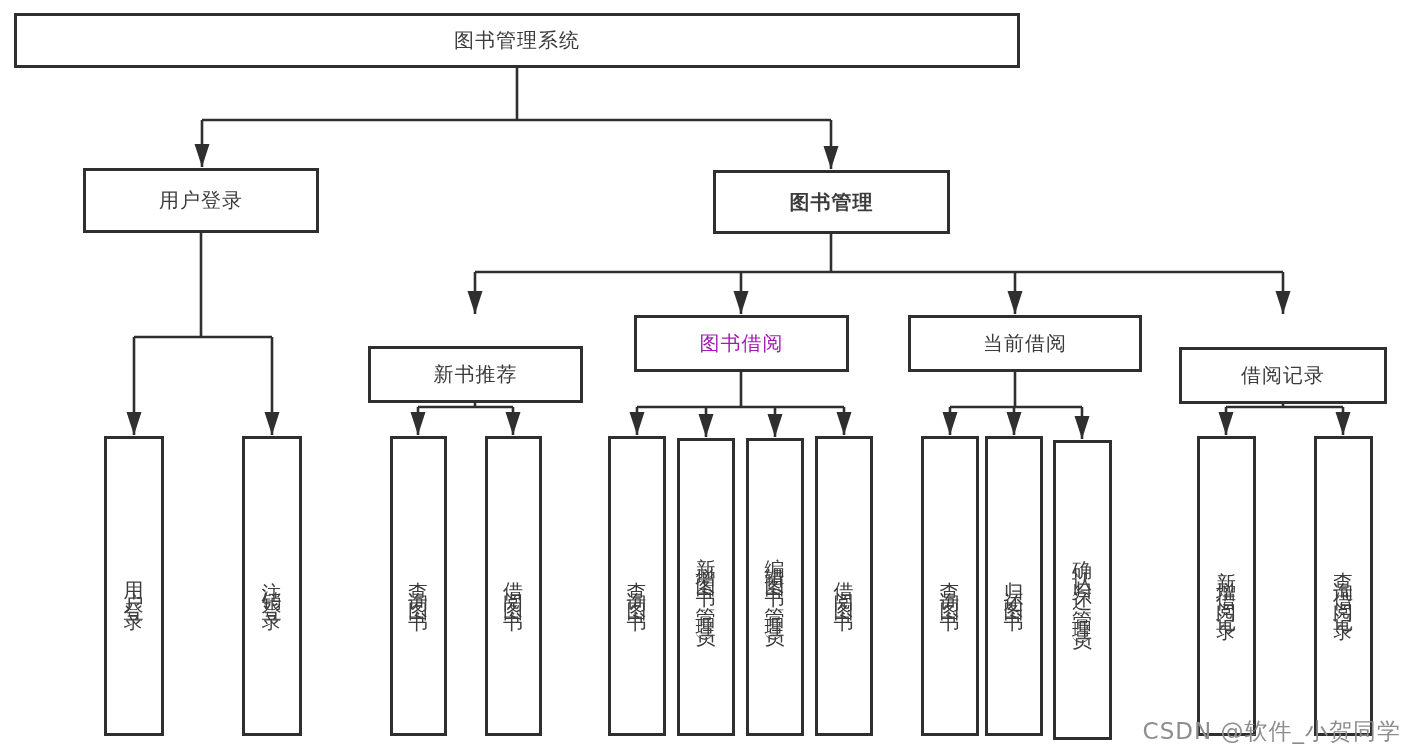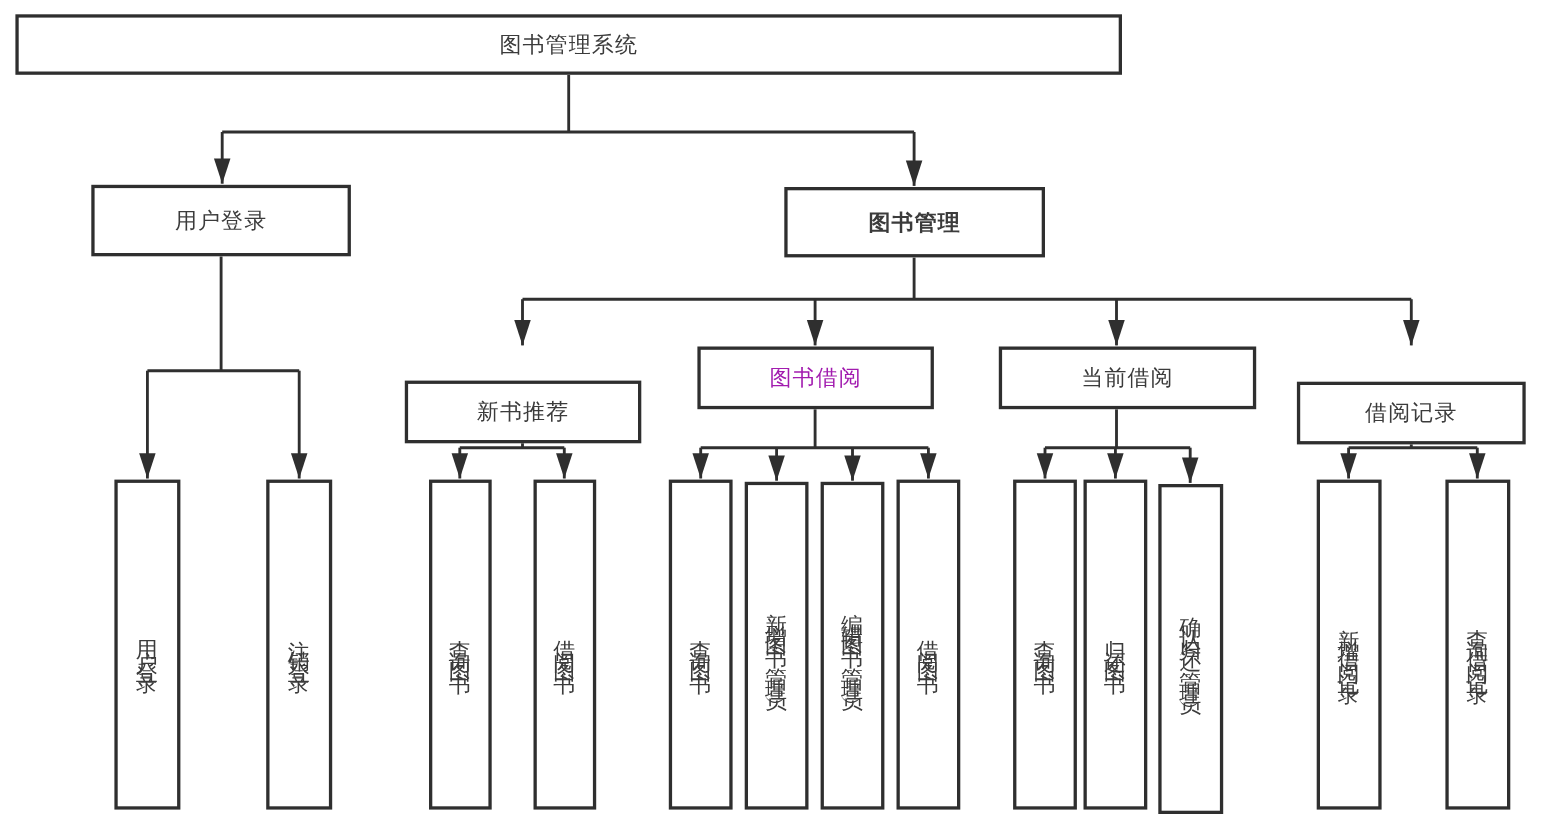--- a/index.html
+++ b/index.html
@@ -127,13 +127,14 @@
       <div class="node v" style="left: 608px; top: 436px; width: 58px; height: 300px; border-color: rgb(47, 47, 47); color: rgb(59, 59, 59);">查询图书</div>
       <div class="node v" style="left: 677px; top: 438px; width: 58px; height: 298px; border-color: rgb(47, 47, 47); color: rgb(59, 59, 59);">新增图书（管理员）</div>
       <div class="node v" style="left: 746px; top: 438px; width: 58px; height: 298px; border-color: rgb(47, 47, 47); color: rgb(59, 59, 59);">编辑图书（管理员）</div>
       <div class="node v" style="left: 815px; top: 436px; width: 58px; height: 300px; border-color: rgb(47, 47, 47); color: rgb(59, 59, 59);">借阅图书</div>
       <div class="node v" style="left: 921px; top: 436px; width: 58px; height: 300px; border-color: rgb(47, 47, 47); color: rgb(59, 59, 59);">查询图书</div>
       <div class="node v" style="left: 985px; top: 436px; width: 58px; height: 300px; border-color: rgb(47, 47, 47); color: rgb(59, 59, 59);">归还图书</div>
       <div class="node v" style="left: 1053px; top: 440px; width: 59px; height: 300px; border-color: rgb(47, 47, 47); color: rgb(59, 59, 59);">确认归还（管理员）</div>
       <div class="node v" style="left: 1197px; top: 436px; width: 59px; height: 300px; border-color: rgb(47, 47, 47); color: rgb(59, 59, 59);">新增借阅记录</div>
       <div class="node v" style="left: 1314px; top: 436px; width: 59px; height: 300px; border-color: rgb(47, 47, 47); color: rgb(59, 59, 59);">查询借阅记录</div>
     </div>
+  <div class="watermark" style="color: rgb(141, 141, 141);">CSDN @软件_小贺同学</div>
 </div>
 
 </body></html>

